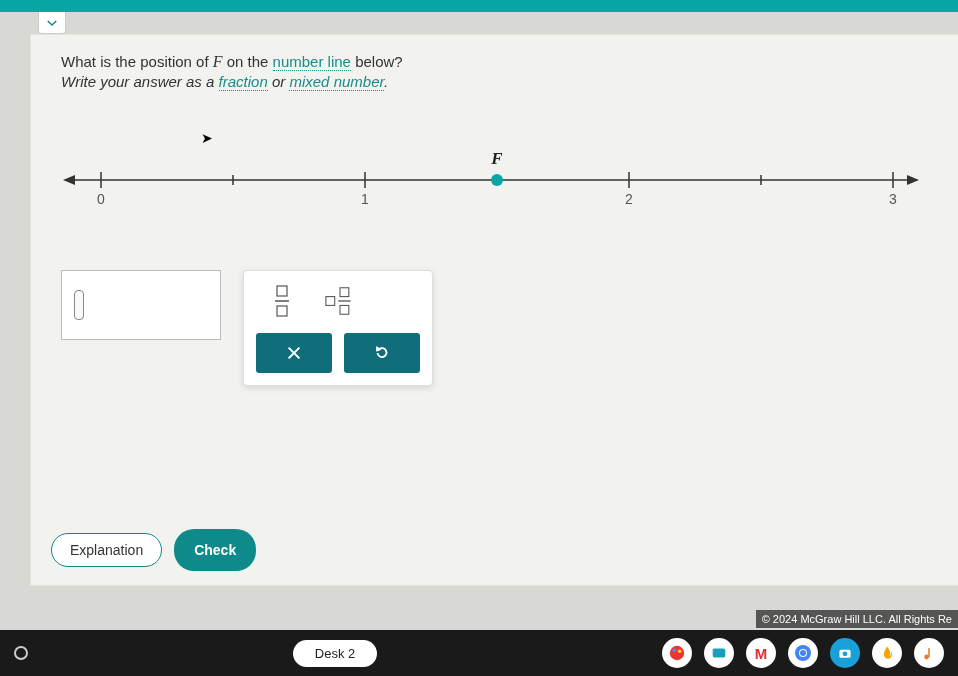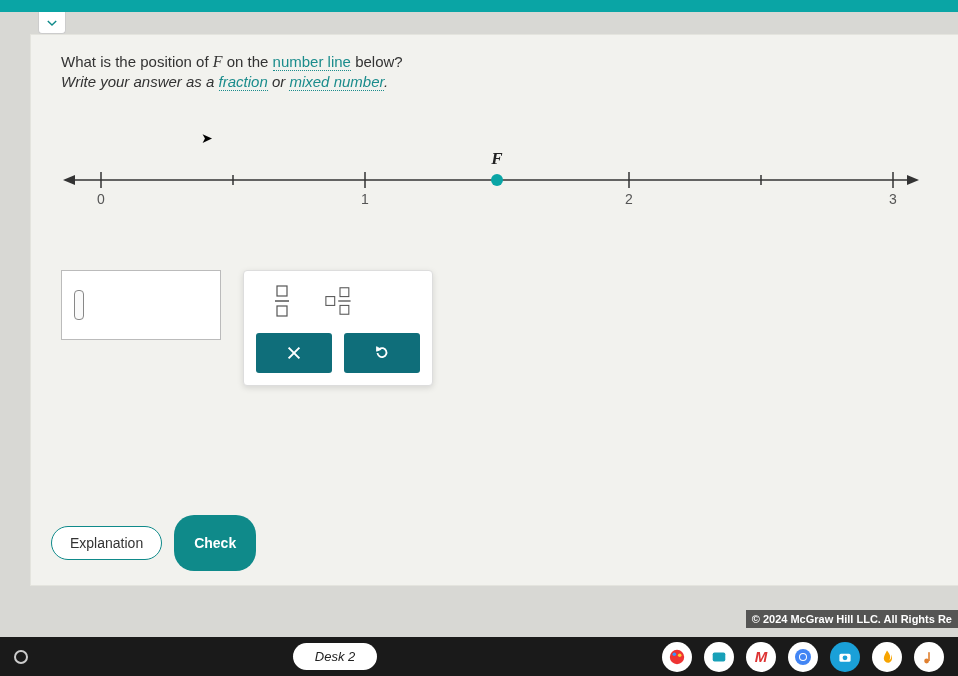--- a/index.html
+++ b/index.html
@@ -150,40 +150,39 @@
   .btn-outline {
     padding: 8px 18px;
     border: 1px solid #0f8a8a;
     border-radius: 20px;
     background: #fff;
     color: #333;
     font-size: 14px;
     cursor: pointer;
   }
   .btn-solid {
-    padding: 20px 20px;
+    padding: 13px 20px;
     border-radius: 20px;
     background: #0f8a8a;
     color: #fff;
     font-size: 14px;
     font-weight: 600;
     cursor: pointer;
     border: none;
   }
   .taskbar {
     position: absolute;
     bottom: 0;
     left: 0;
     right: 0;
-    height: 39px;
+    height: 46px;
     background: #1a1a1a;
     display: flex;
     align-items: center;
     padding: 0 14px;
-    font-style: italic;
   }
   .taskbar-left {
     width: 14px;
     height: 14px;
     border: 2px solid #ccc;
     border-radius: 50%;
   }
   .taskbar-center {
     flex: 1;
     display: flex;
@@ -213,21 +212,20 @@
     font-weight: bold;
   }
   .copyright {
     position: absolute;
     right: 0;
     bottom: 48px;
     font-size: 11px;
     color: #fff;
     background: rgba(30,30,30,0.7);
     padding: 3px 6px;
-    font-weight: bold;
   }
 </style>
 </head>
 <body>
 
 <div class="top-bar"></div>
 
 <div class="dropdown-toggle">
   <svg viewBox="0 0 20 20">
       <path d="M4 7 L10 13 L16 7" fill="none" stroke="#0f8a8a" stroke-width="2"></path>

